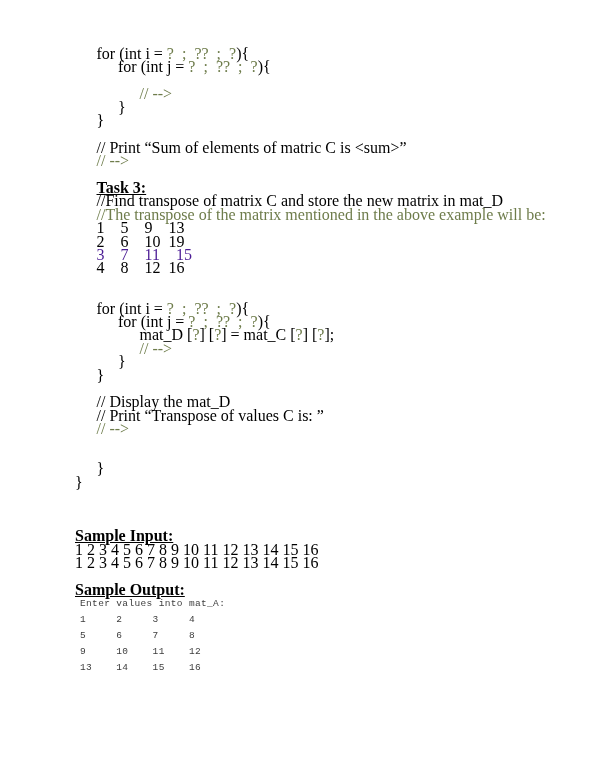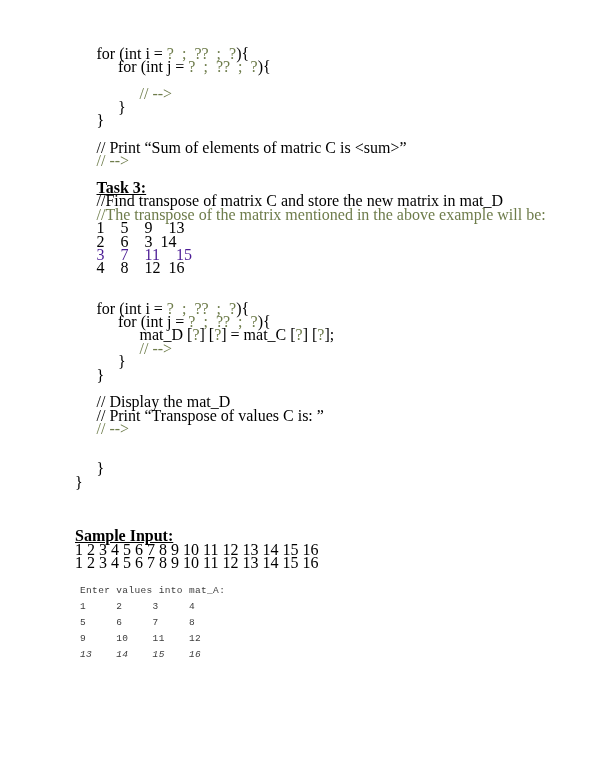--- a/index.html
+++ b/index.html
@@ -45,21 +45,21 @@
       <div class="line" style="padding-left: 43px;"><span style="color: rgb(0, 0, 0);">}</span></div>
       <div class="line" style="padding-left: 21.5px;"><span style="color: rgb(0, 0, 0);">}</span></div>
       <div class="line blank"></div>
       <div class="line" style="padding-left: 21.5px;"><span style="color: rgb(0, 0, 0);">// Print “Sum of elements of matric C is &lt;sum&gt;”</span></div>
       <div class="line" style="padding-left: 21.5px;"><span style="color: rgb(110, 124, 75);">// --&gt;</span></div>
       <div class="line blank"></div>
       <div class="line bold" style="padding-left: 21.5px;"><span style="color: rgb(0, 0, 0);">Task 3:</span></div>
       <div class="line" style="padding-left: 21.5px;"><span style="color: rgb(0, 0, 0);">//Find transpose of matrix C and store the new matrix in mat_D</span></div>
       <div class="line" style="padding-left: 21.5px;"><span style="color: rgb(110, 124, 75);">//The transpose of the matrix mentioned in the above example will be:</span></div>
       <div class="line" style="padding-left: 21.5px;"><span style="color: rgb(0, 0, 0);">1    5    9    13</span></div>
-      <div class="line" style="padding-left: 21.5px;"><span style="color: rgb(0, 0, 0);">2    6    3  14</span></div>
+      <div class="line" style="padding-left: 21.5px;"><span style="color: rgb(0, 0, 0);">2    6    10  19</span></div>
       <div class="line" style="padding-left: 21.5px;"><span style="color: #4c1d95;">3    7    11    15</span></div>
       <div class="line" style="padding-left: 21.5px;"><span style="color: rgb(0, 0, 0);">4    8    12  16</span></div>
       <div class="line blank"></div>
       <div class="line blank"></div>
       <div class="line" style="padding-left: 21.5px;"><span style="color: rgb(0, 0, 0);">for (int i = </span><span style="color: rgb(110, 124, 75);">?  ;  ??  ;  ?</span><span style="color: rgb(0, 0, 0);">){</span></div>
       <div class="line" style="padding-left: 43px;"><span style="color: rgb(0, 0, 0);">for (int j = </span><span style="color: rgb(110, 124, 75);">?  ;  ??  ;  ?</span><span style="color: rgb(0, 0, 0);">){</span></div>
       <div class="line" style="padding-left: 64.5px;"><span style="color: rgb(0, 0, 0);">mat_D [</span><span style="color: rgb(110, 124, 75);">?</span><span style="color: rgb(0, 0, 0);">] [</span><span style="color: rgb(110, 124, 75);">?</span><span style="color: rgb(0, 0, 0);">] = mat_C [</span><span style="color: rgb(110, 124, 75);">?</span><span style="color: rgb(0, 0, 0);">] [</span><span style="color: rgb(110, 124, 75);">?</span><span style="color: rgb(0, 0, 0);">];</span></div>
       <div class="line" style="padding-left: 64.5px;"><span style="color: rgb(110, 124, 75);">// --&gt;</span></div>
       <div class="line" style="padding-left: 43px;"><span style="color: rgb(0, 0, 0);">}</span></div>
       <div class="line" style="padding-left: 21.5px;"><span style="color: rgb(0, 0, 0);">}</span></div>
@@ -71,19 +71,20 @@
       <div class="line blank"></div>
       <div class="line" style="padding-left: 21.5px;"><span style="color: rgb(0, 0, 0);">}</span></div>
       <div class="line"><span style="color: rgb(0, 0, 0);">}</span></div>
       <div class="line blank"></div>
       <div class="line blank"></div>
       <div class="line blank"></div>
       <div class="line bold"><span style="color: rgb(0, 0, 0);">Sample Input:</span></div>
       <div class="line"><span style="color: rgb(0, 0, 0);">1 2 3 4 5 6 7 8 9 10 11 12 13 14 15 16</span></div>
       <div class="line"><span style="color: rgb(0, 0, 0);">1 2 3 4 5 6 7 8 9 10 11 12 13 14 15 16</span></div>
       <div class="line blank"></div>
+      <div class="line bold"><span style="color: rgb(0, 0, 0);">Sample Output:</span></div>
       <div class="line mono" style="padding-left: 5px;"><span style="color: rgb(61, 61, 61);">Enter values into mat_A:</span></div>
       <div class="line mono" style="padding-left: 5px;"><span style="color: rgb(61, 61, 61);">1     2     3     4</span></div>
       <div class="line mono" style="padding-left: 5px;"><span style="color: rgb(61, 61, 61);">5     6     7     8</span></div>
       <div class="line mono" style="padding-left: 5px;"><span style="color: rgb(61, 61, 61);">9     10    11    12</span></div>
-      <div class="line mono" style="padding-left: 5px;"><span style="color: rgb(61, 61, 61); font-style: italic;">13    14    15    16</span></div>
+      <div class="line mono" style="padding-left: 5px;"><span style="color: rgb(61, 61, 61);">13    14    15    16</span></div>
     </div>
 </div>
 
 </body></html>

